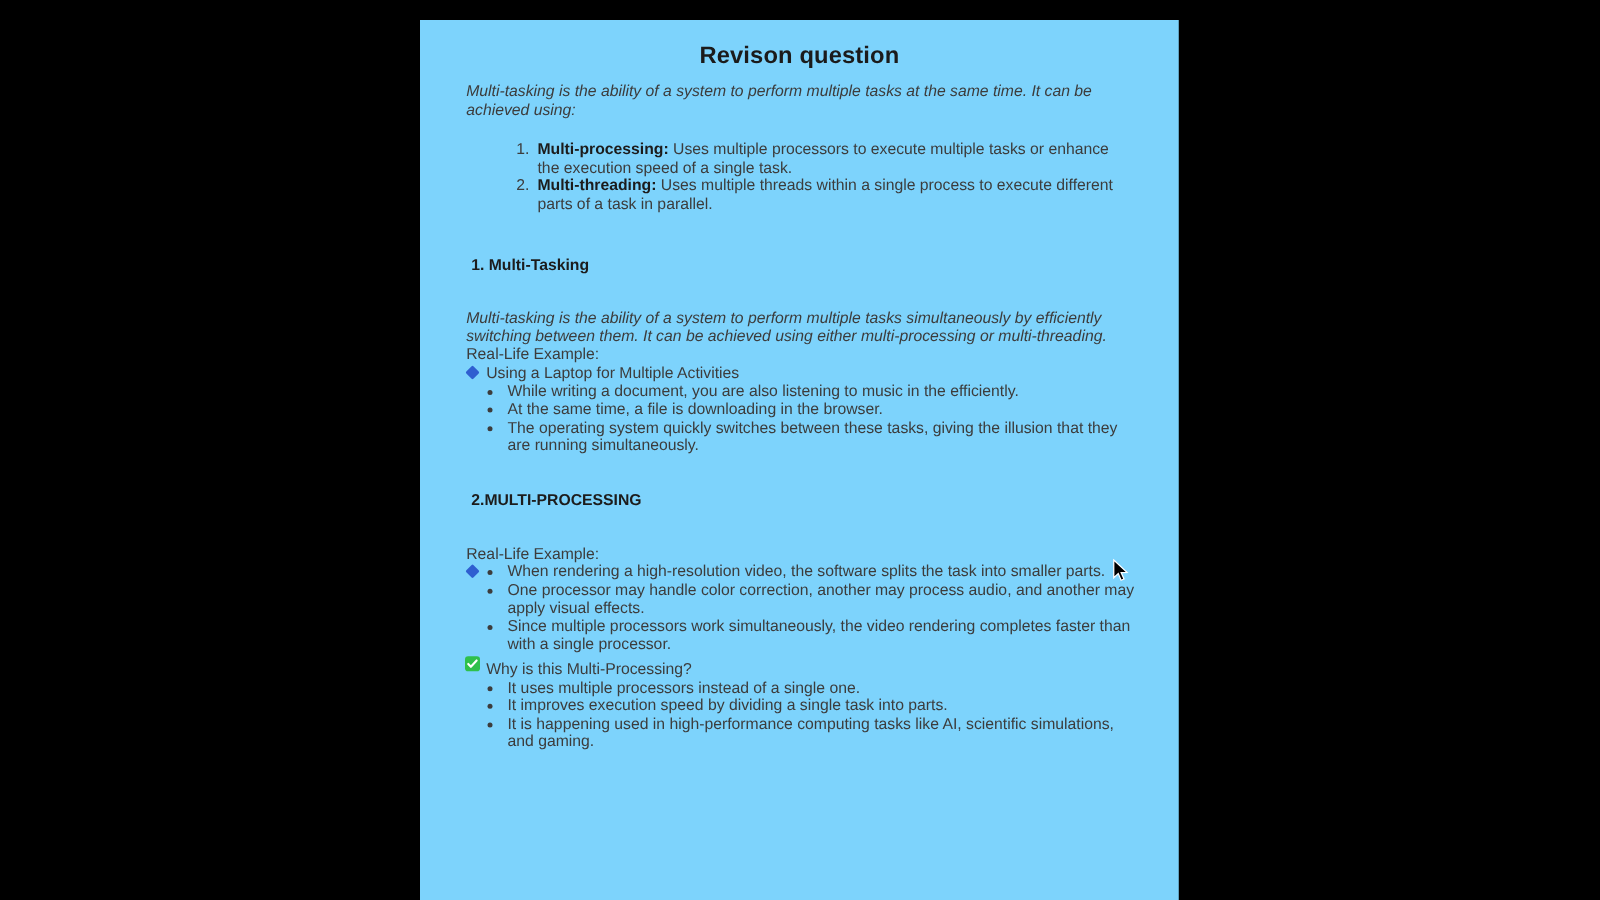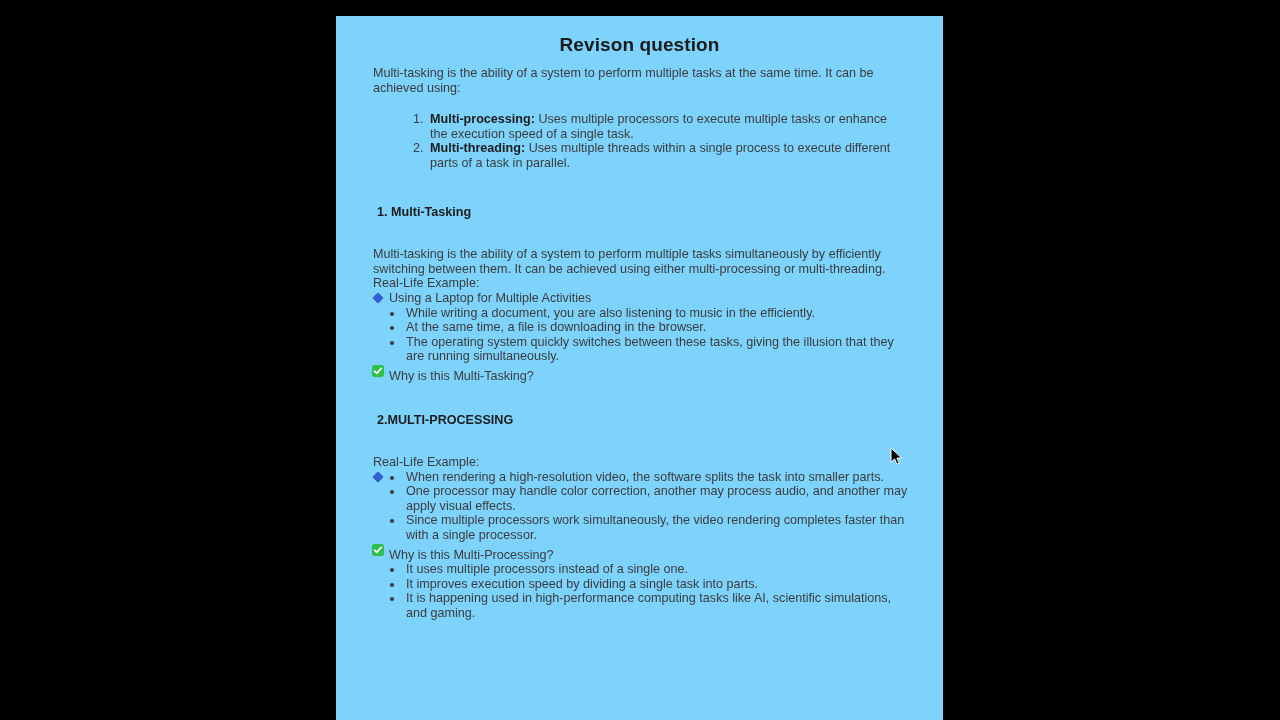--- a/index.html
+++ b/index.html
@@ -59,20 +59,21 @@
     padding-top: 31px;
     letter-spacing: -0.05px;
   }
 
   .para {
     margin: 0;
     padding-top: 10px;
     padding-left: 9px;
     color: #3c3c3c;
     max-width: 522px;
+    font-style: italic;
   }
 
   .para.tight { padding-top: 0; }
 
   .sec-heading {
     font-size: 12.6px;
     font-weight: bold;
     color: #1c1c1c;
     margin: 13px;
     padding-top: 18px;
@@ -194,28 +195,20 @@
         <span class="diamond-icon"></span>
         <span>Using a Laptop for Multiple Activities</span>
       </div>
 
       <ul class="dot-list">
         <li>While writing a document, you are also listening to music in the efficiently.</li>
         <li>At the same time, a file is downloading in the browser.</li>
         <li>The operating system quickly switches between these tasks, giving the illusion that they are running simultaneously.</li>
       </ul>
 
-      <div class="check-item" style="padding-top:5px;">
-        <span class="check-box">
-          <svg width="12" height="12" viewBox="0 0 12 12">
-              <path d="M2.6 6.2 L4.7 8.4 L9.3 3.4" stroke="#ffffff" stroke-width="1.7" fill="none" stroke-linecap="round" stroke-linejoin="round"></path>
-            </svg>
-        </span>
-        <span>Why is this Multi-Tasking?</span>
-      </div>
 
 
       <div class="sec-heading" style="padding-top:16px;">2.MULTI-PROCESSING</div>
       <div class="gap-after-heading"></div>
 
 
       <div class="label-line">Real-Life Example:</div>
 
       <div class="diamond-item">
         <span class="diamond-icon"></span>

